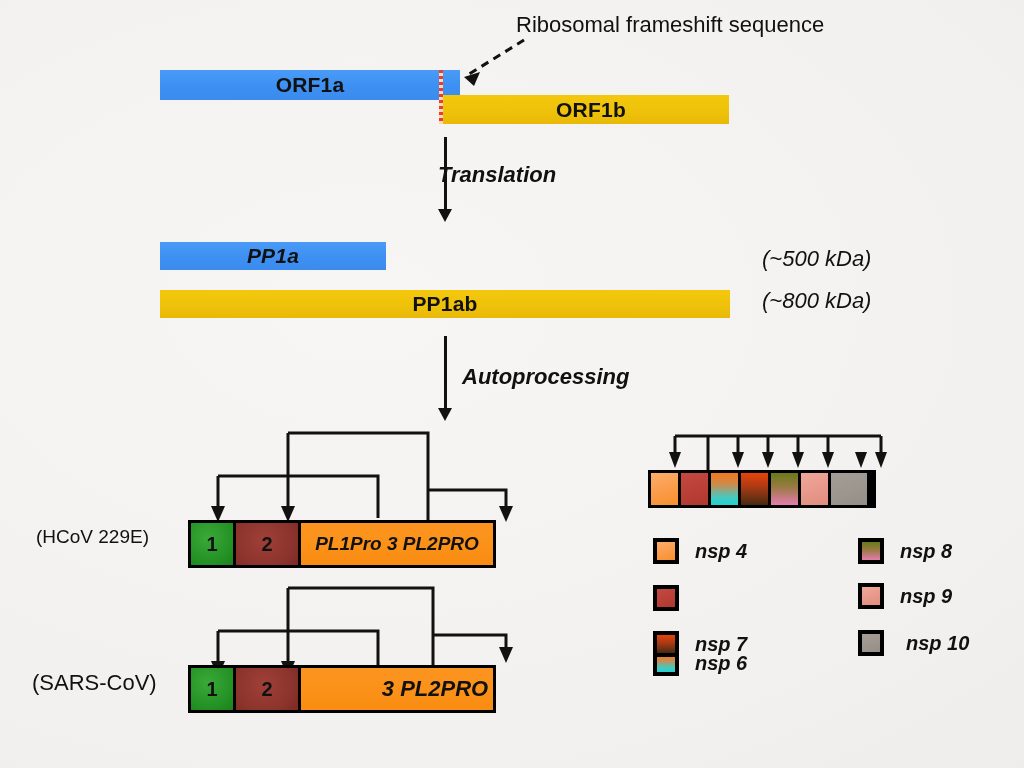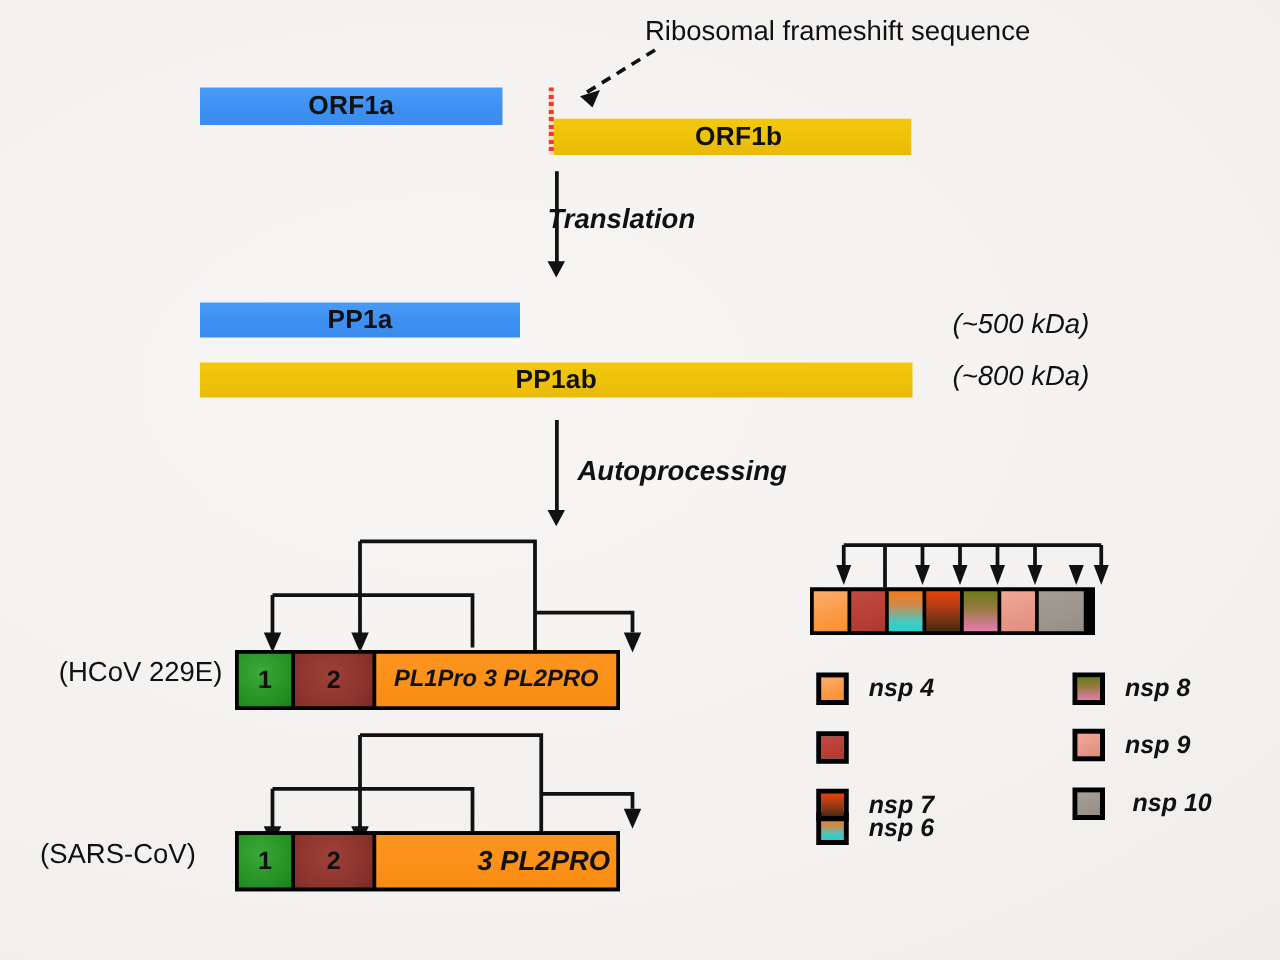--- a/index.html
+++ b/index.html
@@ -150,35 +150,35 @@
 
 <div id="slide">
 
   <div class="txt plain" style="left:516px; top:14px; font-size:22px;">Ribosomal frameshift sequence</div>
 
   <svg class="arrow-svg" style="left:440px; top:36px; width:90px; height:58px;">
     <line x1="84" y1="4" x2="26" y2="40" stroke="#111" stroke-width="3" stroke-dasharray="8,6" stroke-linecap="butt"></line>
     <polygon points="24,41 40,36 34,50" fill="#111"></polygon>
   </svg>
 
-  <div class="bar orf1a" style="left:160px; top:70px; width:242px; height:30px;">
+  <div class="bar orf1a" style="left:160px; top:70px; width:300px; height:30px;">
     <span class="bar-label" style="font-size:21px;">ORF1a</span>
   </div>
 
   <div class="bar orf1b" style="left:441px; top:95px; width:288px; height:29px;">
     <span class="bar-label" style="font-size:21px; transform:translateX(6px);">ORF1b</span>
   </div>
 
   <div class="frameshift-marker" style="left:439px; top:70px; height:54px;"></div>
 
   <div class="vline" style="left:444px; top:137px; width:3px; height:75px;"></div>
   <div class="arrowhead-down" style="left:438px; top:209px;"></div>
   <div class="txt bolditalic" style="left:438px; top:164px; font-size:22px;">Translation</div>
 
-  <div class="bar pp1a" style="left:160px; top:242px; width:256px; height:28px;">
+  <div class="bar pp1a" style="left:160px; top:242px; width:226px; height:28px;font-style:italic;">
     <span class="bar-label" style="font-size:21px;">PP1a</span>
   </div>
   <div class="txt italic" style="left:762px; top:248px; font-size:22px;">(~500 kDa)</div>
 
   <div class="bar pp1ab" style="left:160px; top:290px; width:570px; height:28px;">
     <span class="bar-label" style="font-size:21px;">PP1ab</span>
   </div>
   <div class="txt italic" style="left:762px; top:290px; font-size:22px;">(~800 kDa)</div>
 
   <div class="vline" style="left:444px; top:336px; width:3px; height:75px;"></div>
@@ -196,21 +196,21 @@
 
       <path d="M 100 5 L 100 80"></path>
 
       <path d="M 240 62 L 318 62 L 318 78"></path>
     </g>
     <polygon points="23,78 37,78 30,94" fill="#111"></polygon>
     <polygon points="93,78 107,78 100,94" fill="#111"></polygon>
     <polygon points="311,78 325,78 318,94" fill="#111"></polygon>
   </svg>
 
-  <div class="txt plain" style="left:47px; top:527px; font-size:22px;">(HCoV 229E)</div>
+  <div class="txt plain" style="left:36px; top:527px; font-size:19px;">(HCoV 229E)</div>
 
   <div class="nspbar" style="left:188px; top:520px; width:308px; height:48px;">
     <div class="nspseg seg-green" style="width:42px;">
       <span class="seg-label" style="font-size:20px;">1</span>
     </div>
     <div class="nspseg seg-darkred" style="width:62px;">
       <span class="seg-label" style="font-size:20px;">2</span>
     </div>
     <div class="nspseg seg-orange" style="flex:1;">
       <span class="seg-label" style="font-size:19px; font-style:italic;">PL1Pro  3  PL2PRO</span>

